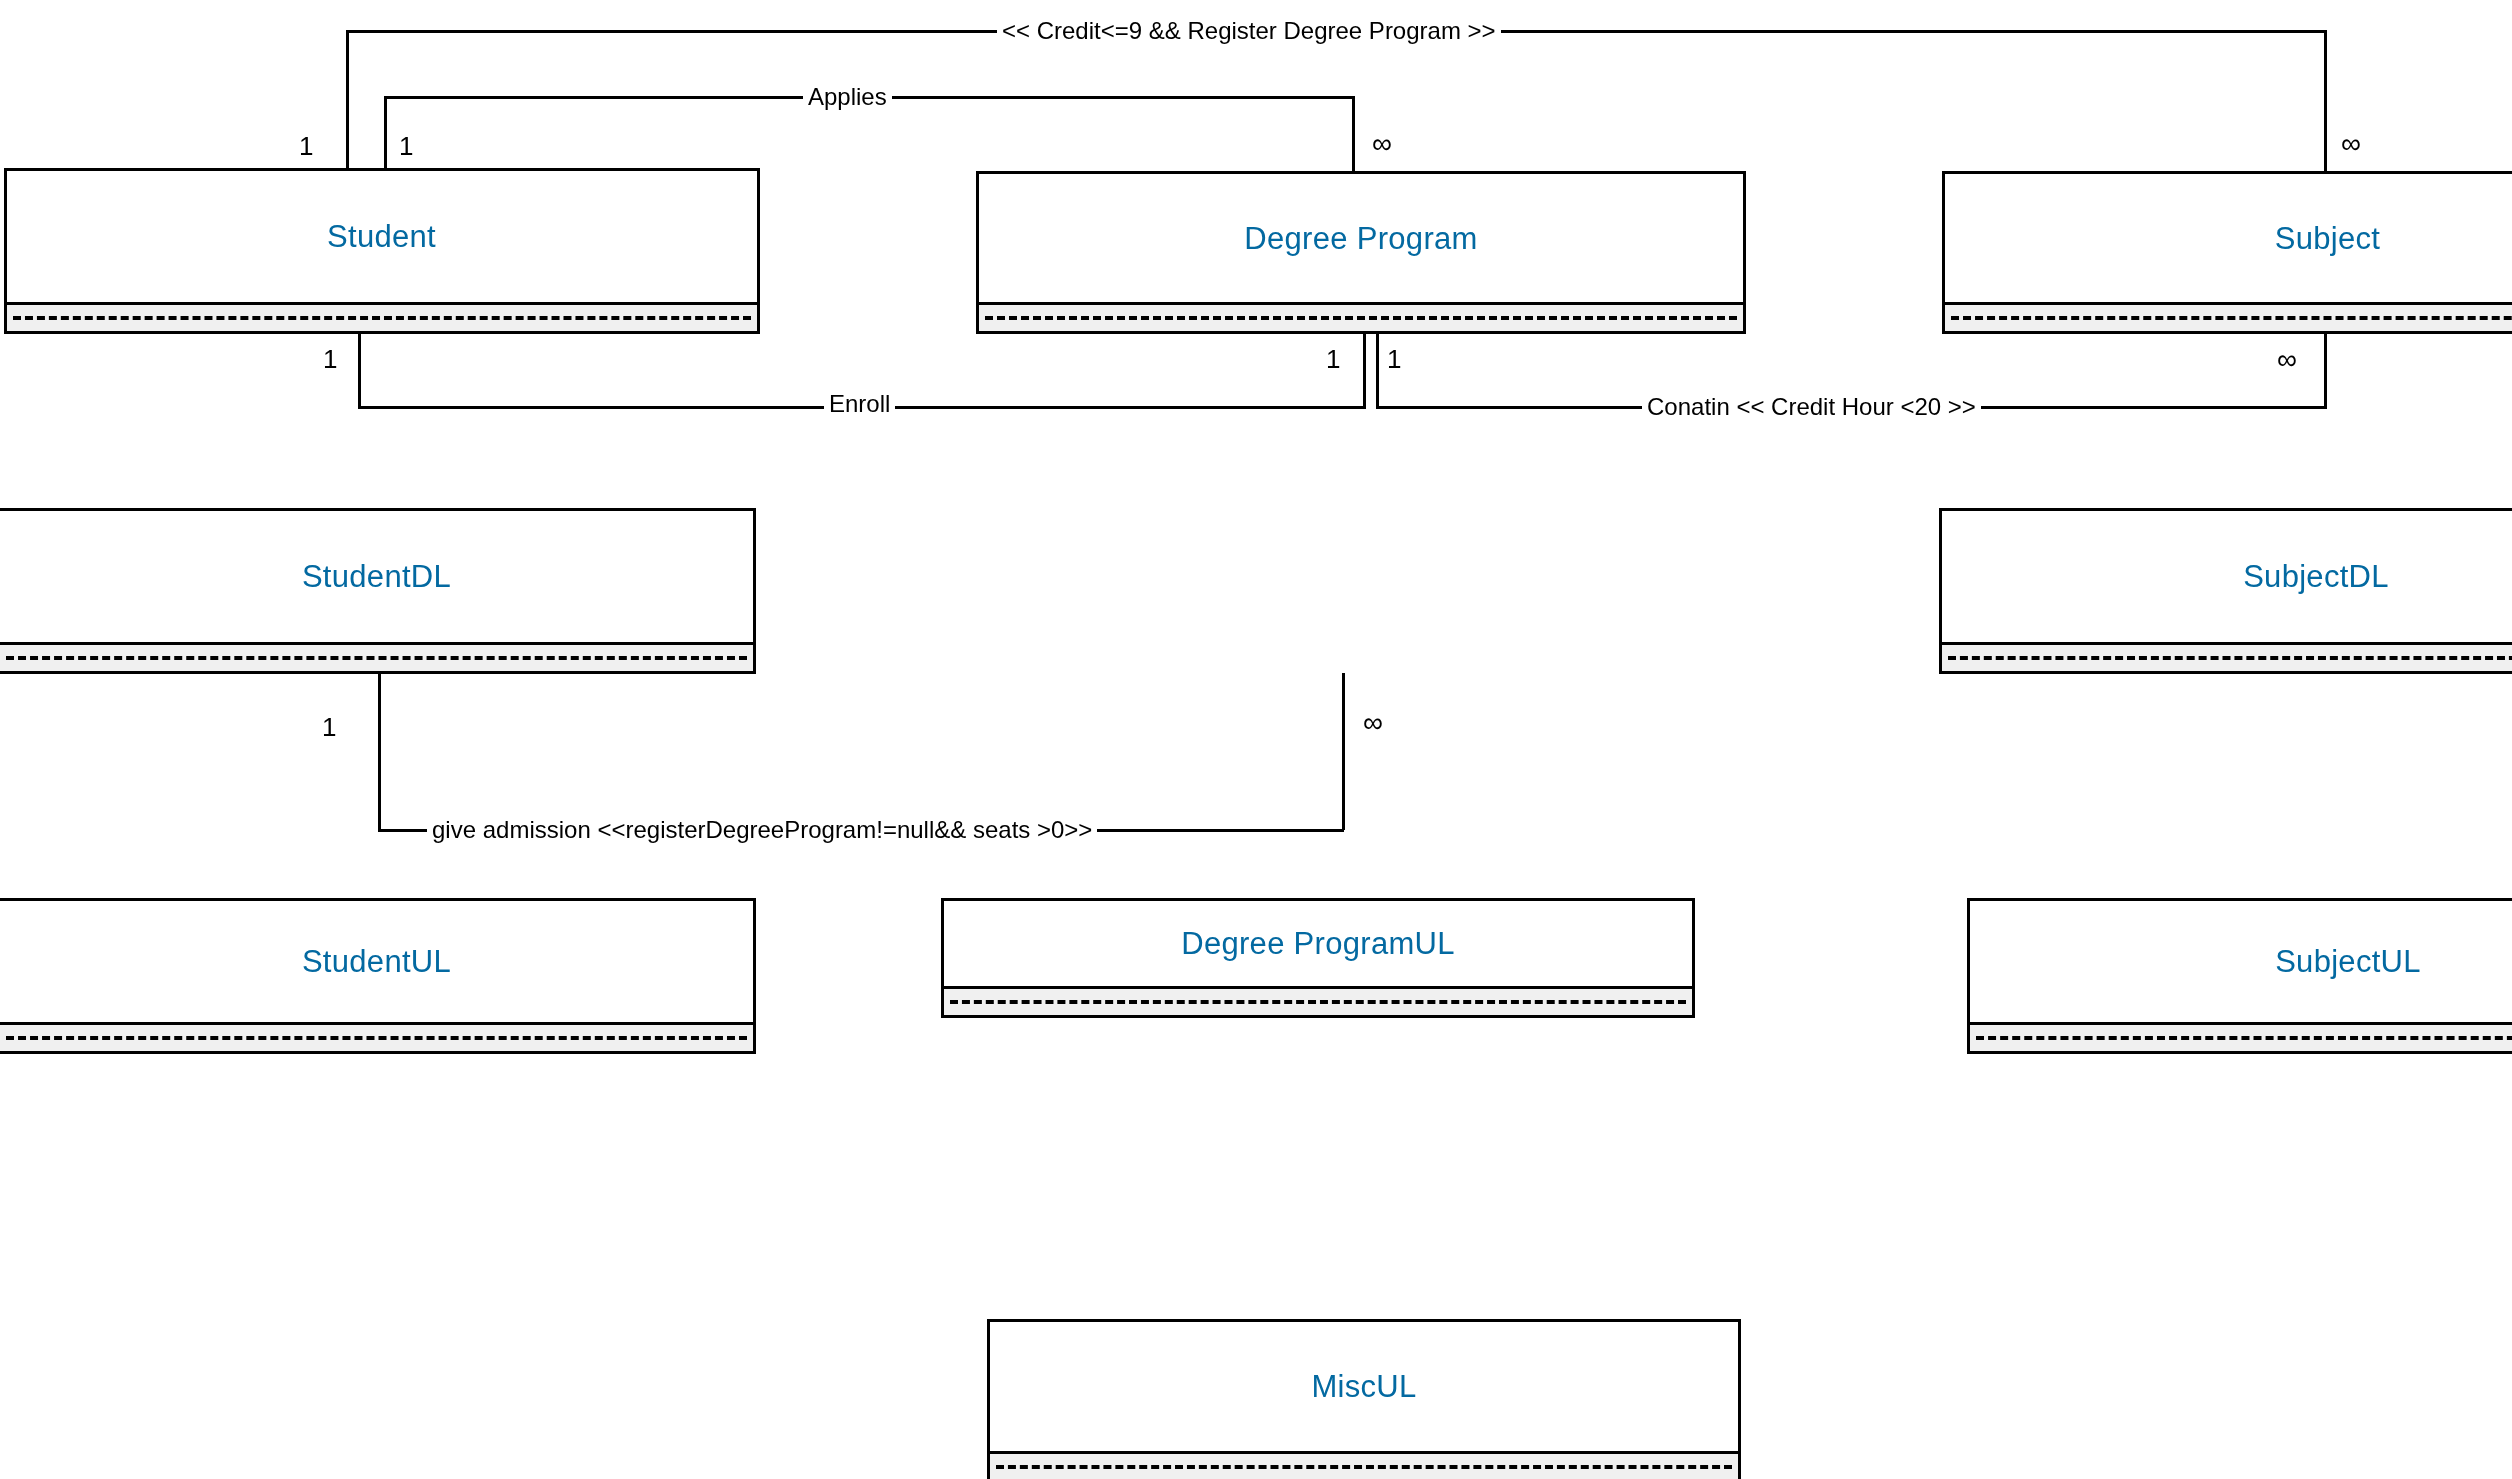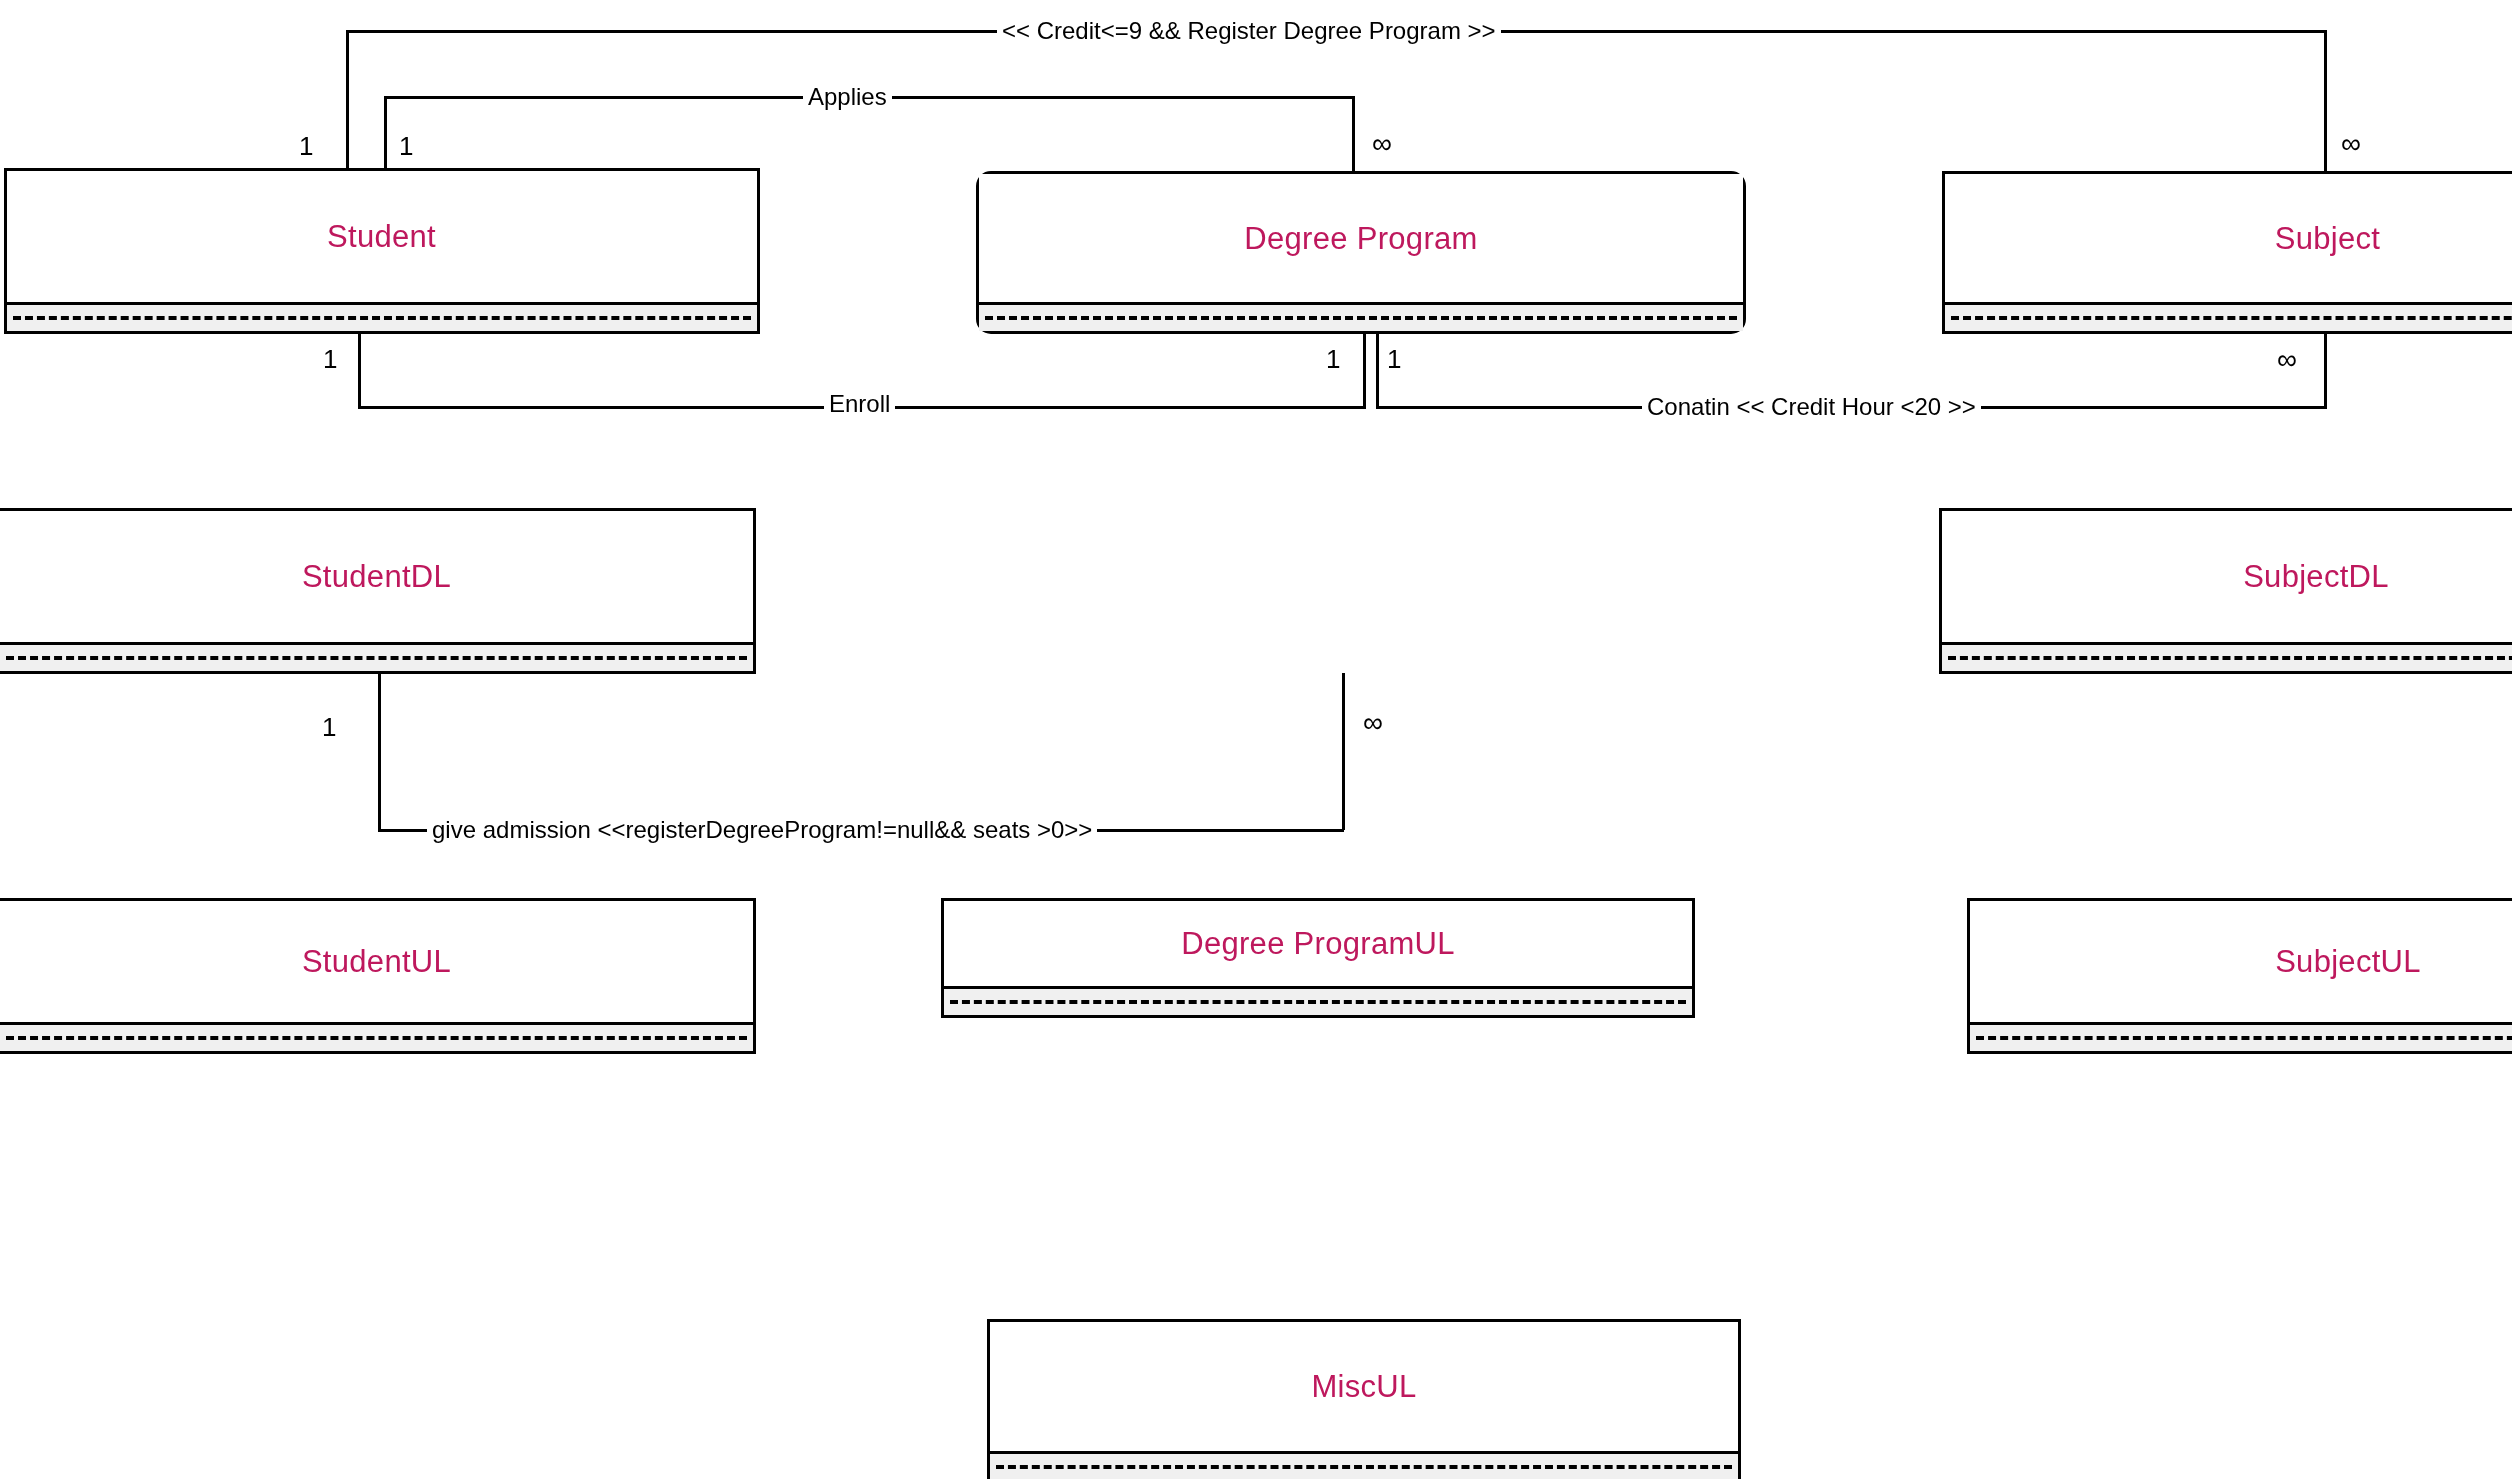--- a/index.html
+++ b/index.html
@@ -33,21 +33,21 @@
     display: flex;
     align-items: center;
     justify-content: center;
     background: #ffffff;
     min-height: 0;
   }
   .uml-class-name {
     font-family: "Liberation Sans", sans-serif;
     font-size: 31px;
     font-weight: 400;
-    color: #be185d;
+    color: #0369a1;
     letter-spacing: 0.3px;
     white-space: nowrap;
     line-height: 1;
   }
   .uml-attr-compartment {
     flex: 0 0 auto;
     height: 26px;
     background: #f0f0f0;
     border-top: 3.5px solid #000000;
     display: flex;
@@ -140,21 +140,21 @@
 
   <div class="uml-class" style="left:3.5px; top:168px; width:756px; height:166px;">
     <div class="uml-name-compartment">
       <span class="uml-class-name">Student</span>
     </div>
     <div class="uml-attr-compartment">
       <div class="uml-attr-dashes"></div>
     </div>
   </div>
 
-  <div class="uml-class" style="left:976px; top:171px; width:770px; height:163px;border-radius:15px;">
+  <div class="uml-class" style="left:976px; top:171px; width:770px; height:163px;">
     <div class="uml-name-compartment">
       <span class="uml-class-name">Degree Program</span>
     </div>
     <div class="uml-attr-compartment">
       <div class="uml-attr-dashes"></div>
     </div>
   </div>
 
   <div class="uml-class" style="left:1942px; top:171px; width:771px; height:163px;">
     <div class="uml-name-compartment">

